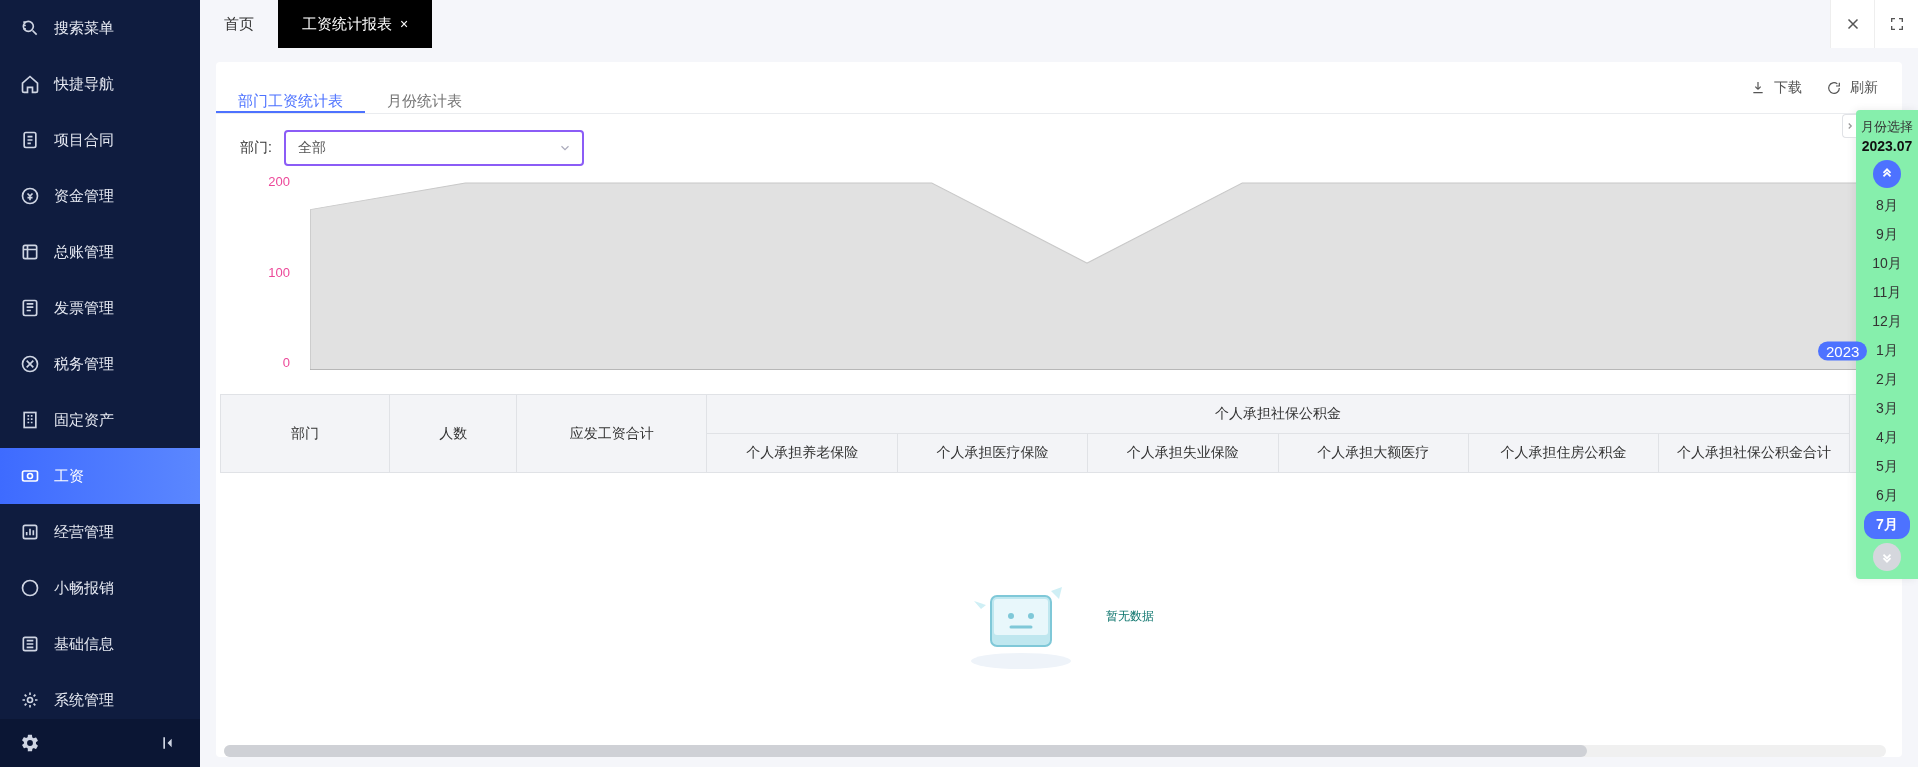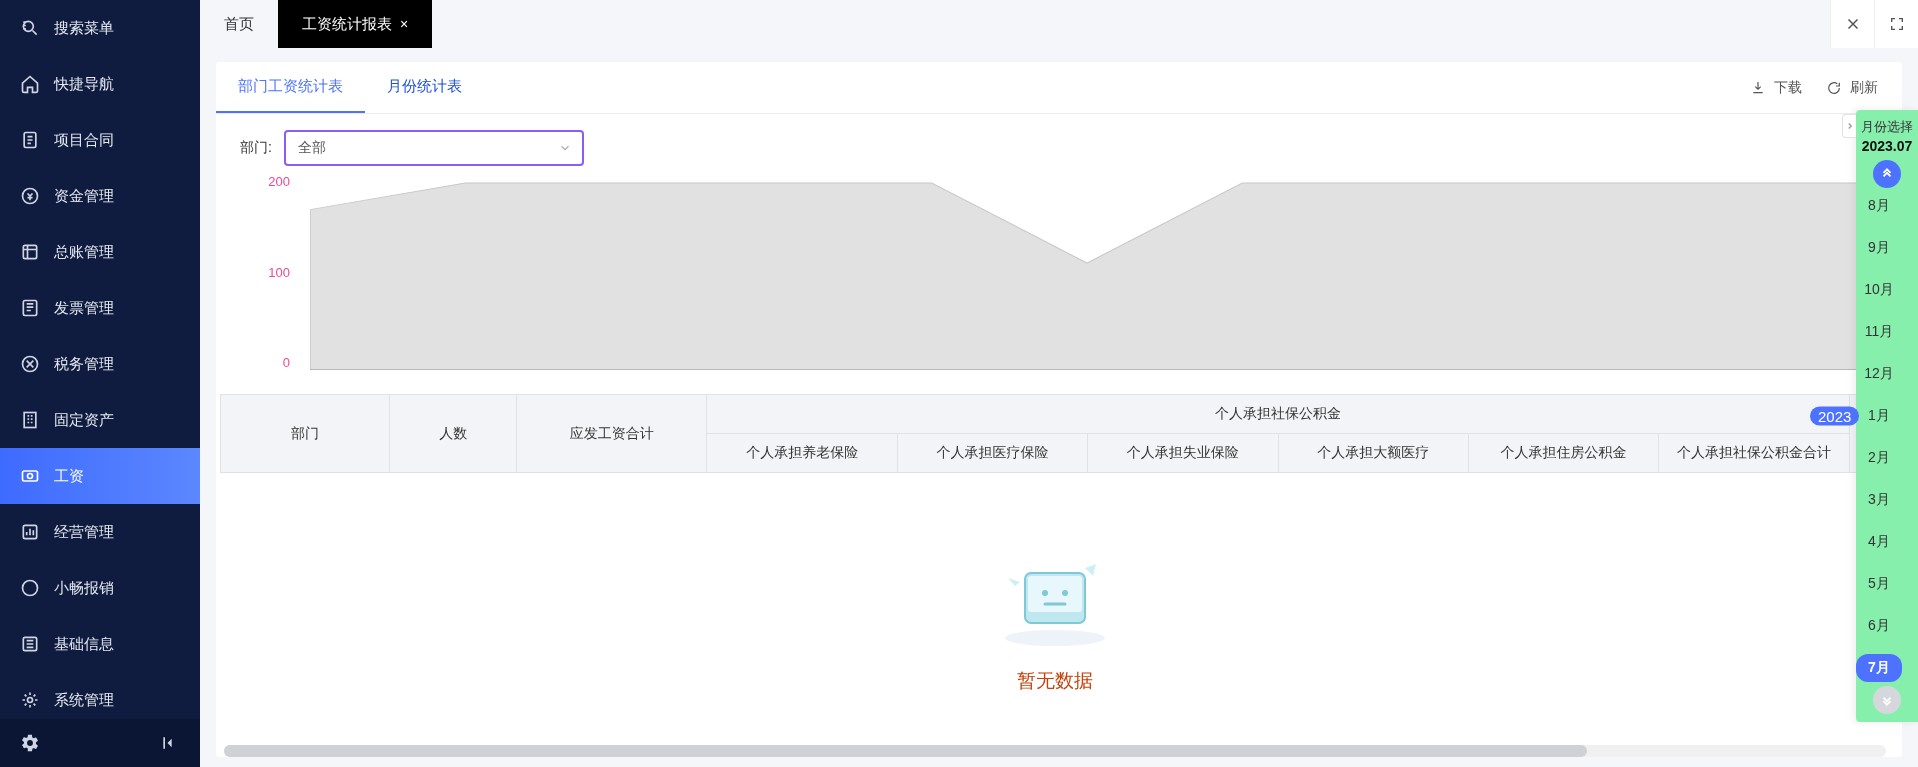--- a/index.html
+++ b/index.html
@@ -115,26 +115,26 @@
   }
 
   
   .subheader {
     display: flex;
     align-items: center;
     border-bottom: 1px solid #eaecef;
     padding: 0 20px 0 0;
     height: 52px;
   }
-  .subtabs { display: flex; height: 100%; }
+  .subtabs { display: flex; height: 100%; align-items: flex-end; }
   .subtab {
     padding: 0 22px;
     display: flex; align-items: center;
     font-size: 15px;
-    color: #1d4ed8;
+    color: #737373;
     cursor: pointer;
     border-bottom: 2px solid transparent;
   }
   .subtab.active {
     color: #4d72ff;
     border-bottom-color: #4d72ff;
   }
   .sub-actions {
     margin-left: auto;
     display: flex;
@@ -215,25 +215,25 @@
     text-align: center;
   }
   .tbl .w-dept { width: 160px; }
   .tbl .w-num  { width: 120px; }
   .tbl .w-sum  { width: 180px; }
   .tbl .w-col  { width: 180px; }
 
   .empty-state {
     flex: 1;
     display: flex;
-    flex-direction: column;
+    flex-direction: row;
     align-items: center;
     justify-content: center;
-    color: #c2410c;
-    font-size: 19px;
+    color: #0f766e;
+    font-size: 12px;
     gap: 20px;
     padding: 30px 0 10px;
   }
   .empty-illu { width: 130px; height: 110px; }
 
   .hscroll {
     height: 12px;
     background: #f0f0f0;
     border-radius: 6px;
     position: relative;
@@ -268,21 +268,21 @@
     border-right: none;
     border-radius: 4px 0 0 4px;
     display: flex; align-items: center; justify-content: center;
     color: #999;
     cursor: pointer;
     font-size: 12px;
   }
   .month-panel .mp-title { font-size: 13px; color: #333; padding: 2px 0 2px; }
   .month-panel .mp-curr  { font-size: 14px; color: #111; font-weight: 600; padding-bottom: 6px; }
   .mp-scroll {
-    display: flex; flex-direction: column; gap: 14px;
+    display: flex; flex-direction: column; align-items: center; gap: 1px;
     width: 100%;
   }
   .mp-btn {
     width: 28px; height: 28px;
     border-radius: 50%;
     display: flex; align-items: center; justify-content: center;
     cursor: pointer;
     font-size: 14px;
   }
   .mp-up { background: #4d72ff; color: #fff; margin-bottom: 4px; }

